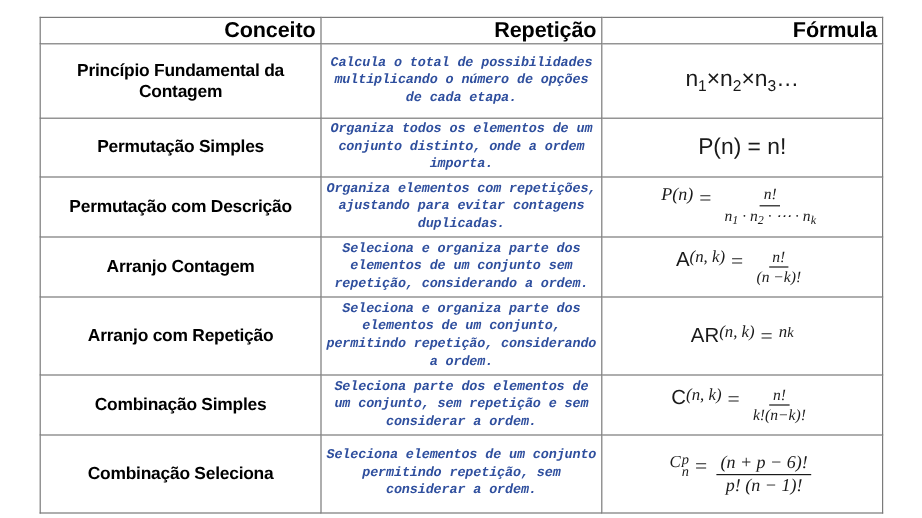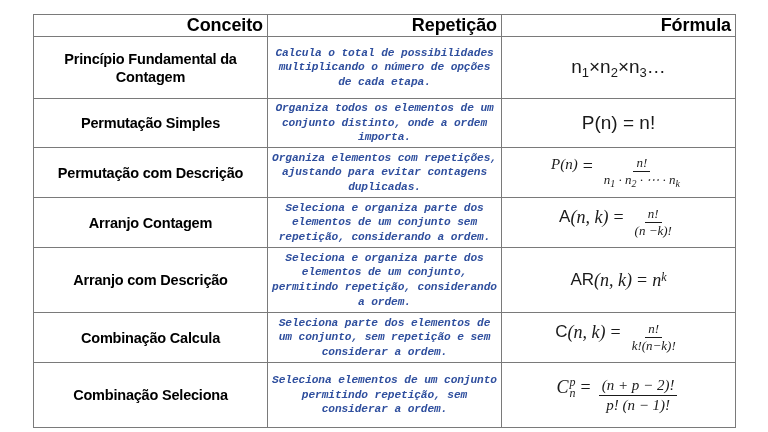--- a/index.html
+++ b/index.html
@@ -89,21 +89,21 @@
       font-style: italic;
       line-height: 1.1;
     }
     .frac .den {
       padding: 1px 3px 0;
       font-style: italic;
       line-height: 1.1;
     }
     .frac.sm .num, .frac.sm .den { font-size: 13px; }
     .frac.md .num, .frac.md .den { font-size: 15px; }
-    .big { font-size: 18px; }
+    .big { font-size: 14px; }
     .eq { margin: 0 5px; font-size: 18px; }
     .sub { font-size: 10px; vertical-align: -3px; font-style: italic; }
     .sup { font-size: 12px; vertical-align: 9px; font-style: italic; }
     .supsub { display: inline-flex; flex-direction: column; line-height: 0.9; margin-left: 1px; }
     .supsub span { font-size: 12px; font-style: italic; }
   </style>
 </head>
 <body>
 
 <div class="wrap">
@@ -163,35 +163,35 @@
             <span class="eq">=</span>
             <span class="frac sm">
               <span class="num">n!</span>
               <span class="den">(n −k)!</span>
             </span>
           </span>
         </td>
       </tr>
 
       <tr style="height:65px;">
-        <td class="concept">Arranjo com Descrição</td>
+        <td class="concept">Arranjo com Repetição</td>
         <td class="desc">Seleciona e organiza parte dos elementos de um conjunto, permitindo repetição, considerando a ordem.</td>
         <td class="formula">
           <span class="math">
             <span class="upright">AR</span>
               <i class="big">(n, k)</i>
             <span class="eq">=</span>
             <i class="big">n</i>
               <span class="sup">k</span>
           </span>
         </td>
       </tr>
 
       <tr style="height:50px;">
-        <td class="concept">Combinação Calcula</td>
+        <td class="concept">Combinação Simples</td>
         <td class="desc">Seleciona parte dos elementos de um conjunto, sem repetição e sem considerar a ordem.</td>
         <td class="formula">
           <span class="math">
             <span class="upright">C</span>
               <i class="big">(n, k)</i>
             <span class="eq">=</span>
             <span class="frac sm">
               <span class="num">n!</span>
               <span class="den">k!(n−k)!</span>
             </span>
@@ -204,21 +204,21 @@
         <td class="desc">Seleciona elementos de um conjunto permitindo repetição, sem considerar a ordem.</td>
         <td class="formula">
           <span class="math">
             <i class="big">C</i>
             <span class="supsub">
                 <span>p</span>
                 <span>n</span>
               </span>
             <span class="eq">=</span>
             <span class="frac md">
-              <span class="num">(n + p − 2)!</span>
+              <span class="num">(n + p − 6)!</span>
               <span class="den">p! (n − 1)!</span>
             </span>
           </span>
         </td>
       </tr>
     </tbody>
   </table>
 </div>
 
 </body></html>

